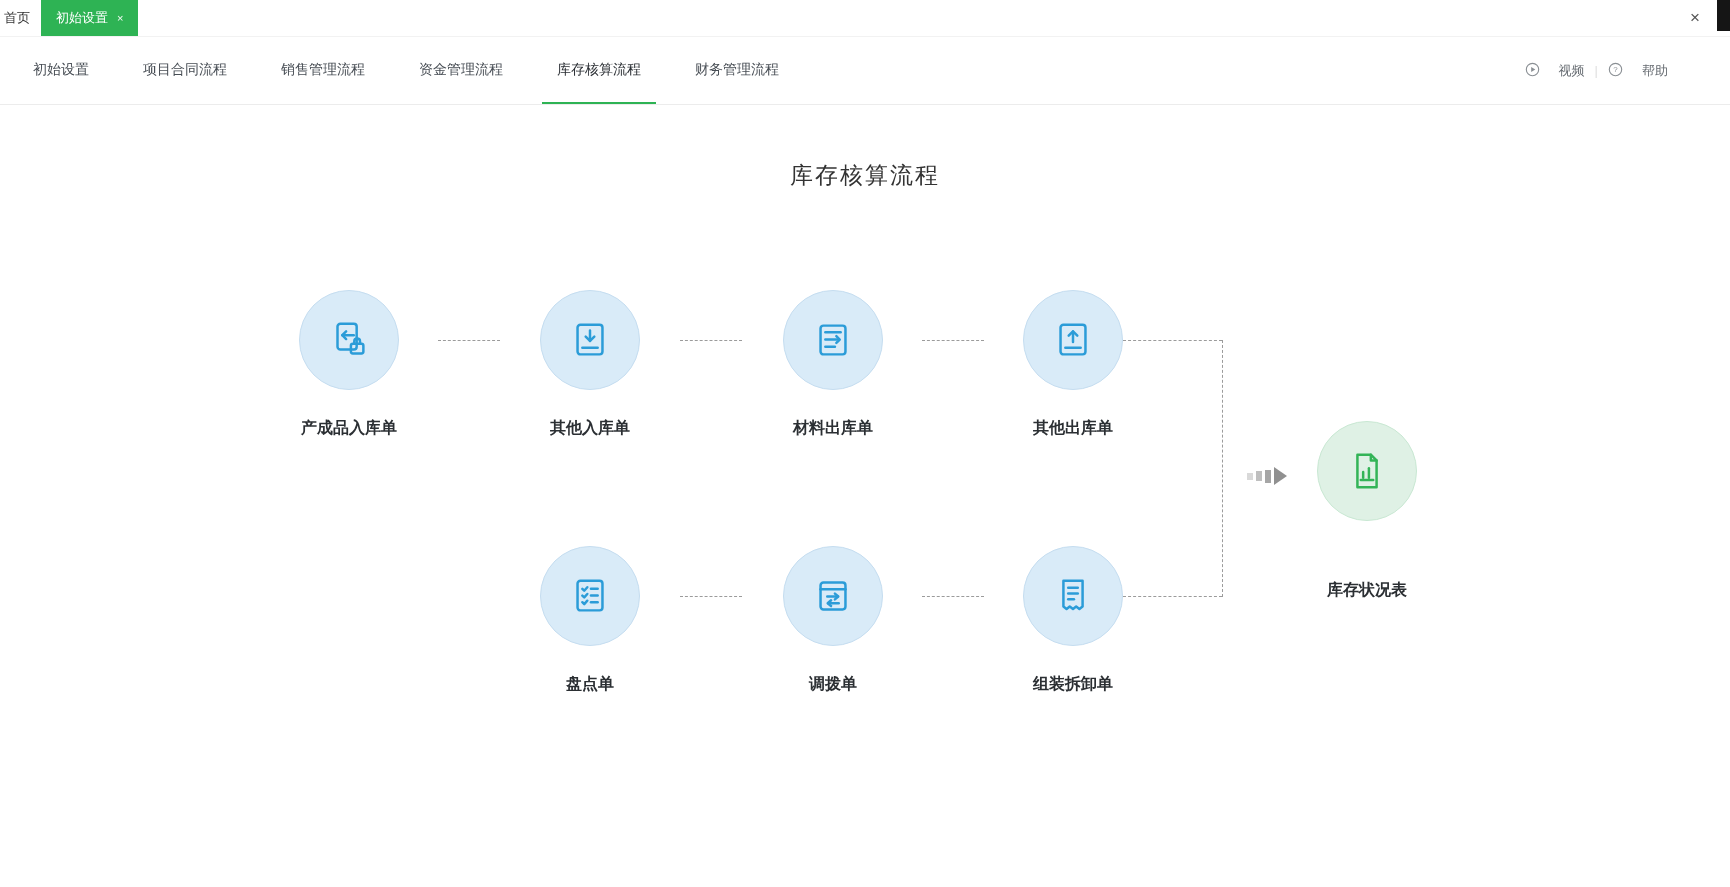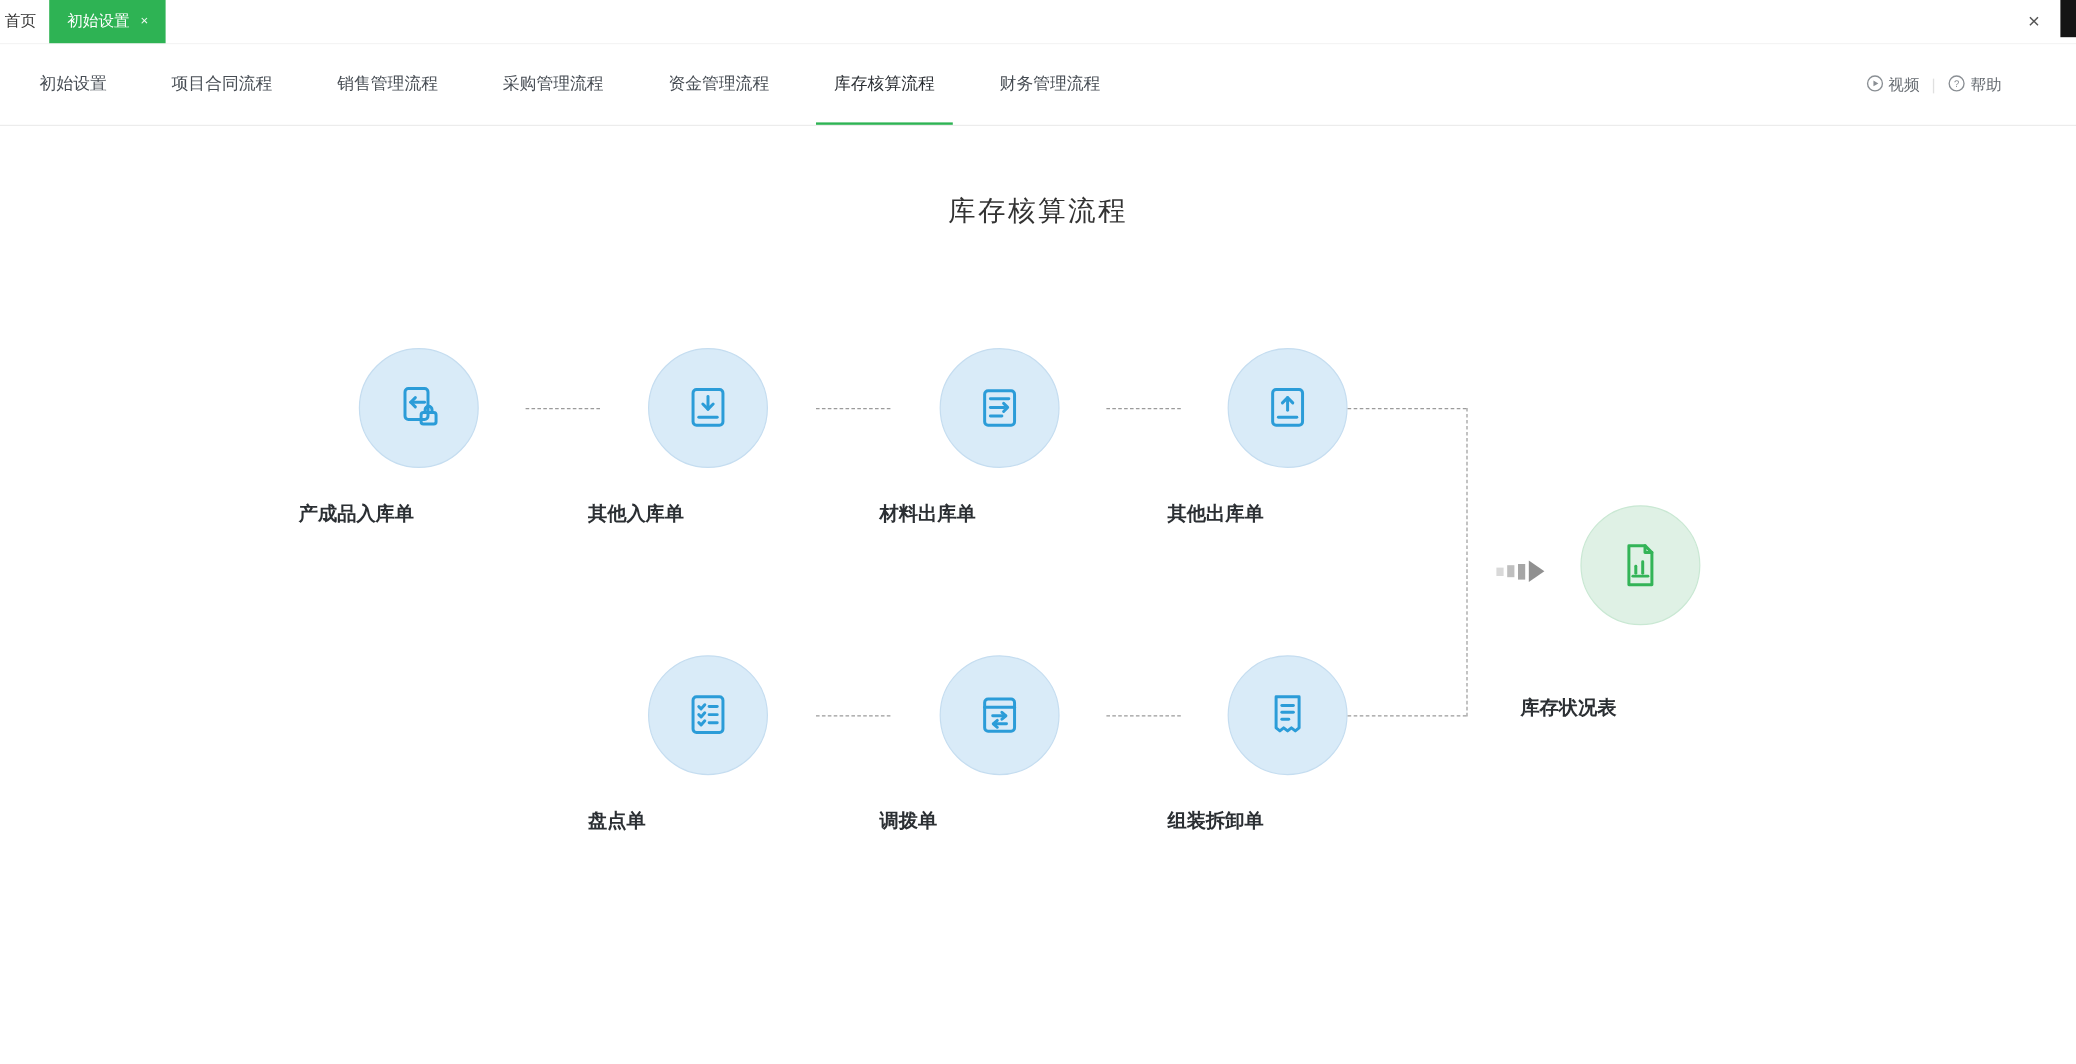--- a/index.html
+++ b/index.html
@@ -14,29 +14,29 @@
   .topbar-right { margin-left: auto; display: flex; align-items: stretch; }
   .win-close { width: 44px; display: flex; align-items: center; justify-content: center; font-size: 17px; color: #555; cursor: pointer; }
   .corner-strip { width: 13px; height: 31px; background: #151515; }
 
   
   .navbar { position: absolute; top: 37px; left: 0; width: 100%; height: 68px; background: #fff; border-bottom: 1px solid #ececec; display: flex; align-items: stretch; padding: 0 62px 0 18px; }
   .nav-tabs { display: flex; }
   .nav-tab { display: flex; align-items: center; padding: 0 15px; margin-right: 24px; font-size: 14px; color: #474d54; cursor: pointer; border-bottom: 2px solid transparent; white-space: nowrap; }
   .nav-tab.active { color: #2a2e33; border-bottom-color: #2eb354; }
   .nav-right { margin-left: auto; display: flex; align-items: center; font-size: 13px; color: #676c72; }
-  .nav-link { display: flex; align-items: center; gap: 4px; cursor: pointer; }
+  .nav-link { display: flex; align-items: center; gap: 19px; cursor: pointer; }
   .nav-right .sep { color: #e0e0e0; margin: 0 10px; }
 
   
   .page-title { position: absolute; top: 160px; left: 0; width: 1730px; text-align: center; font-size: 23px; font-weight: 500; color: #333; letter-spacing: 2px; }
 
   .node-circle { position: absolute; width: 100px; height: 100px; border-radius: 50%; background: #d9ebf8; border: 1px solid #c5ddf0; display: flex; align-items: center; justify-content: center; cursor: pointer; }
   .node-circle.green { background: #dff1e5; border-color: #c9e8d3; }
-  .node-label { position: absolute; width: 200px; font-size: 16px; font-weight: 700; color: #2b2f33; }
+  .node-label { position: absolute; width: 200px; text-align: center; font-size: 16px; font-weight: 700; color: #2b2f33; }
 
   .dash-h { position: absolute; height: 0; border-top: 1px dashed #9b9b9b; }
   .dash-v { position: absolute; width: 0; border-left: 1px dashed #9b9b9b; }
 
   .flow-arrow { position: absolute; left: 1247px; top: 462px; height: 28px; display: flex; align-items: center; gap: 3px; }
   .fa-sq1 { width: 6px; height: 7px; background: #d9d9d9; }
   .fa-sq2 { width: 6px; height: 10px; background: #bfbfbf; }
   .fa-sq3 { width: 6px; height: 13px; background: #a6a6a6; }
   .fa-tri { width: 0; height: 0; border-left: 13px solid #909090; border-top: 9px solid transparent; border-bottom: 9px solid transparent; }
 
@@ -59,21 +59,20 @@
       <div class="win-close">×</div>
       <div class="corner-strip"></div>
     </div>
   </div>
 
   <div class="navbar">
     <div class="nav-tabs">
       <div class="nav-tab">初始设置</div>
       <div class="nav-tab">项目合同流程</div>
       <div class="nav-tab">销售管理流程</div>
-      <div class="nav-tab">采购管理流程</div>
       <div class="nav-tab">资金管理流程</div>
       <div class="nav-tab active">库存核算流程</div>
       <div class="nav-tab">财务管理流程</div>
     </div>
     <div class="nav-right">
       <div class="nav-link">
         <span>
           <svg width="15" height="15" viewBox="0 0 16 16">
               <circle cx="8" cy="8" r="6.6" fill="none" stroke="#8a8f94" stroke-width="1.2"></circle>
               <path d="M6.6 5.4 L11 8 L6.6 10.6 Z" fill="#8a8f94"></path>

